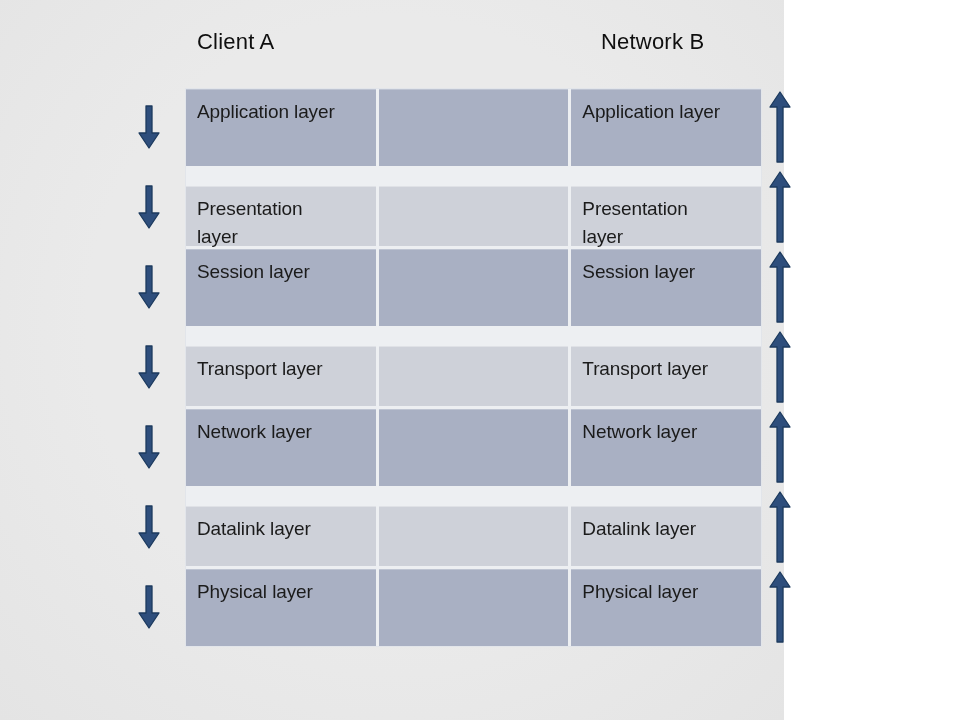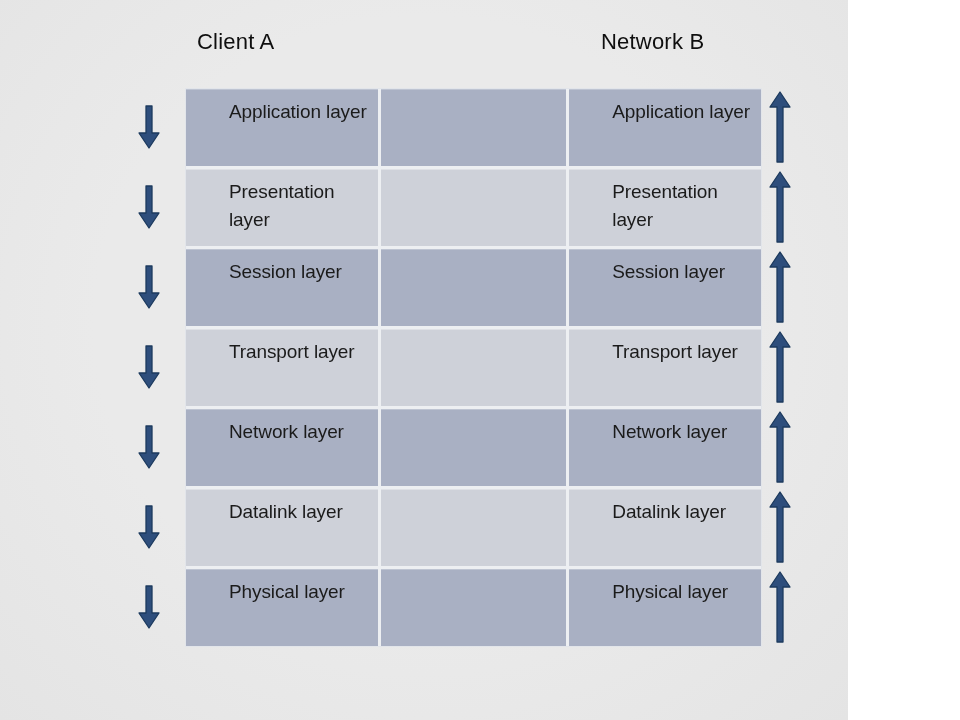--- a/index.html
+++ b/index.html
@@ -5,21 +5,21 @@
   html, body {
     margin: 0;
     padding: 0;
     width: 960px;
     height: 720px;
     overflow: hidden;
     font-family: "Liberation Sans", sans-serif;
   }
   .stage {
     position: relative;
-    width: 848px;
+    width: 784px;
     height: 720px;
     background: radial-gradient(ellipse at 50% 45%, #eaeaea 55%, #e4e4e4 100%);
   }
   .client-header {
     position: absolute;
     top: 29px;
     font-size: 22px;
     color: #0f0f0f;
     letter-spacing: 0.2px;
   }
@@ -33,24 +33,23 @@
     width: 575px;
     display: grid;
     grid-template-columns: 1fr 1fr 1fr;
     grid-auto-rows: 77px;
     gap: 3px;
     background: #edeff2;
     border: 1px solid #e2e5ea;
   }
   .cell {
     position: relative;
-    padding-left: 32px;
   }
   .row-dark  { background: #a9b0c3; box-shadow: inset 0 1px 0 rgba(255,255,255,0.25); }
-  .row-light { background: #ced1d9; box-shadow: inset 0 1px 0 rgba(255,255,255,0.35); }
+  .row-light { background: #ced1d9; box-shadow: inset 0 1px 0 rgba(255,255,255,0.35); margin-top: 17px; }
   .cell-text {
     display: block;
     padding: 9px 11px 0 11px;
     font-size: 19px;
     line-height: 1.45;
     color: #1b1b1b;
     letter-spacing: -0.1px;
     white-space: nowrap;
   }
   .cell-text.wrap {

